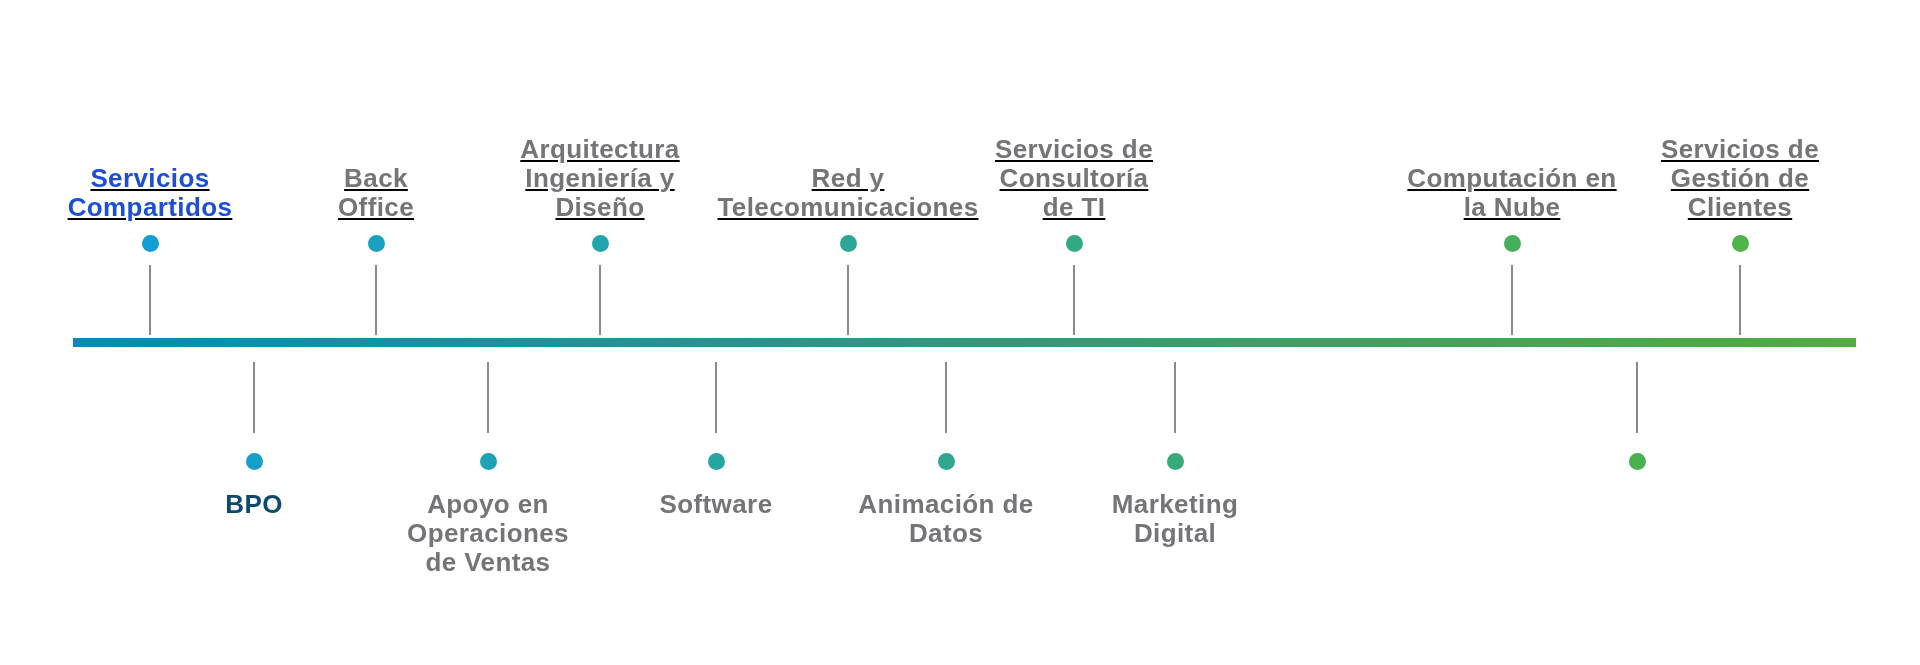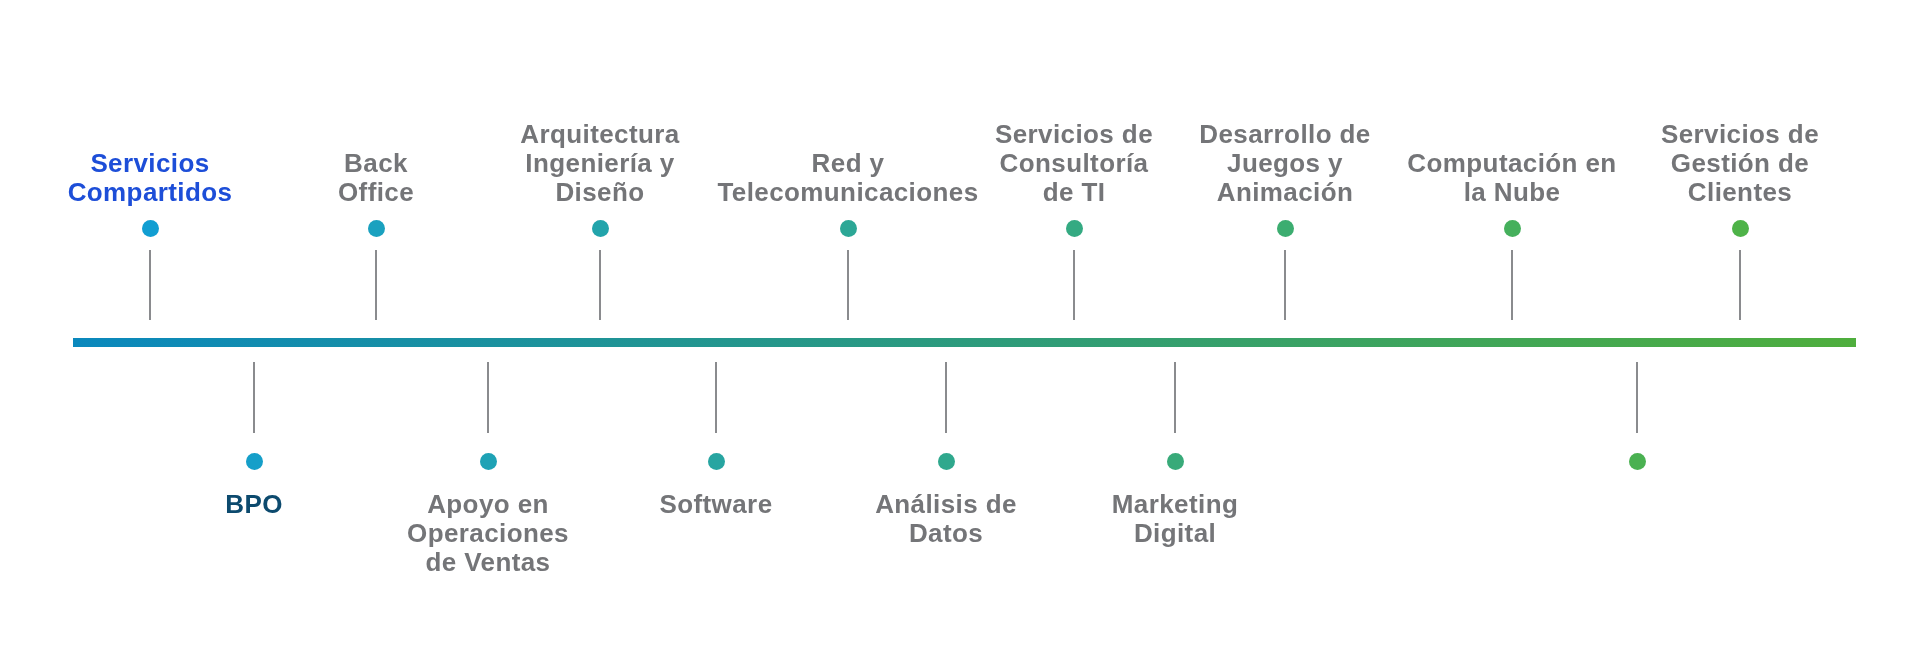--- a/index.html
+++ b/index.html
@@ -24,21 +24,22 @@
   }
   .item {
     position: absolute;
     width: 320px;
     display: flex;
     flex-direction: column;
     align-items: center;
     transform: translateX(-50%);
   }
   .item.top {
-    bottom: 345px; 
+    bottom: 330px; 
+    text-decoration: underline;
   }
   .item.bottom {
     top: 362px; 
   }
   .label {
     color: #747578;
     font-size: 26px;
     line-height: 29px;
     font-weight: 600;
     letter-spacing: 0.4px;
@@ -98,27 +99,20 @@
   </div>
 
   <div class="item top" style="left:1074px">
     <div class="label" style="color: rgb(116, 117, 120);">Servicios de
 Consultoría
 de TI</div>
     <div class="dot" style="background-color: rgb(52, 170, 130);"></div>
     <div class="connector" style="background: rgb(138, 139, 142);"></div>
   </div>
 
-  <div class="item top" style="left:1285px">
-    <div class="label" style="color: rgb(116, 117, 120);">Desarrollo de
-Juegos y
-Animación</div>
-    <div class="dot" style="background-color: rgb(60, 173, 112);"></div>
-    <div class="connector" style="background: rgb(138, 139, 142);"></div>
-  </div>
 
   <div class="item top" style="left:1512px">
     <div class="label" style="color: rgb(116, 117, 120);">Computación en
 la Nube</div>
     <div class="dot" style="background-color: rgb(69, 176, 92);"></div>
     <div class="connector" style="background: rgb(138, 139, 142);"></div>
   </div>
 
   <div class="item top" style="left:1740px">
     <div class="label" style="color: rgb(116, 117, 120);">Servicios de
@@ -144,21 +138,21 @@
     <div class="connector" style="background: rgb(138, 139, 142);"></div>
     <div class="dot" style="background-color: rgb(30, 162, 181);"></div>
     <div class="label" style="color: rgb(116, 117, 120);">Apoyo en
 Operaciones
 de Ventas</div>
   </div>
 
   <div class="item bottom" style="left:946px">
     <div class="connector" style="background: rgb(138, 139, 142);"></div>
     <div class="dot" style="background-color: rgb(47, 168, 141);"></div>
-    <div class="label" style="color: rgb(116, 117, 120);">Análisis de
+    <div class="label" style="color: rgb(116, 117, 120);">Animación de
 Datos</div>
   </div>
 
   <div class="item bottom" style="left:1175px">
     <div class="connector" style="background: rgb(138, 139, 142);"></div>
     <div class="dot" style="background-color: rgb(56, 170, 121);"></div>
     <div class="label" style="color: rgb(116, 117, 120);">Marketing
 Digital</div>
   </div>
 

